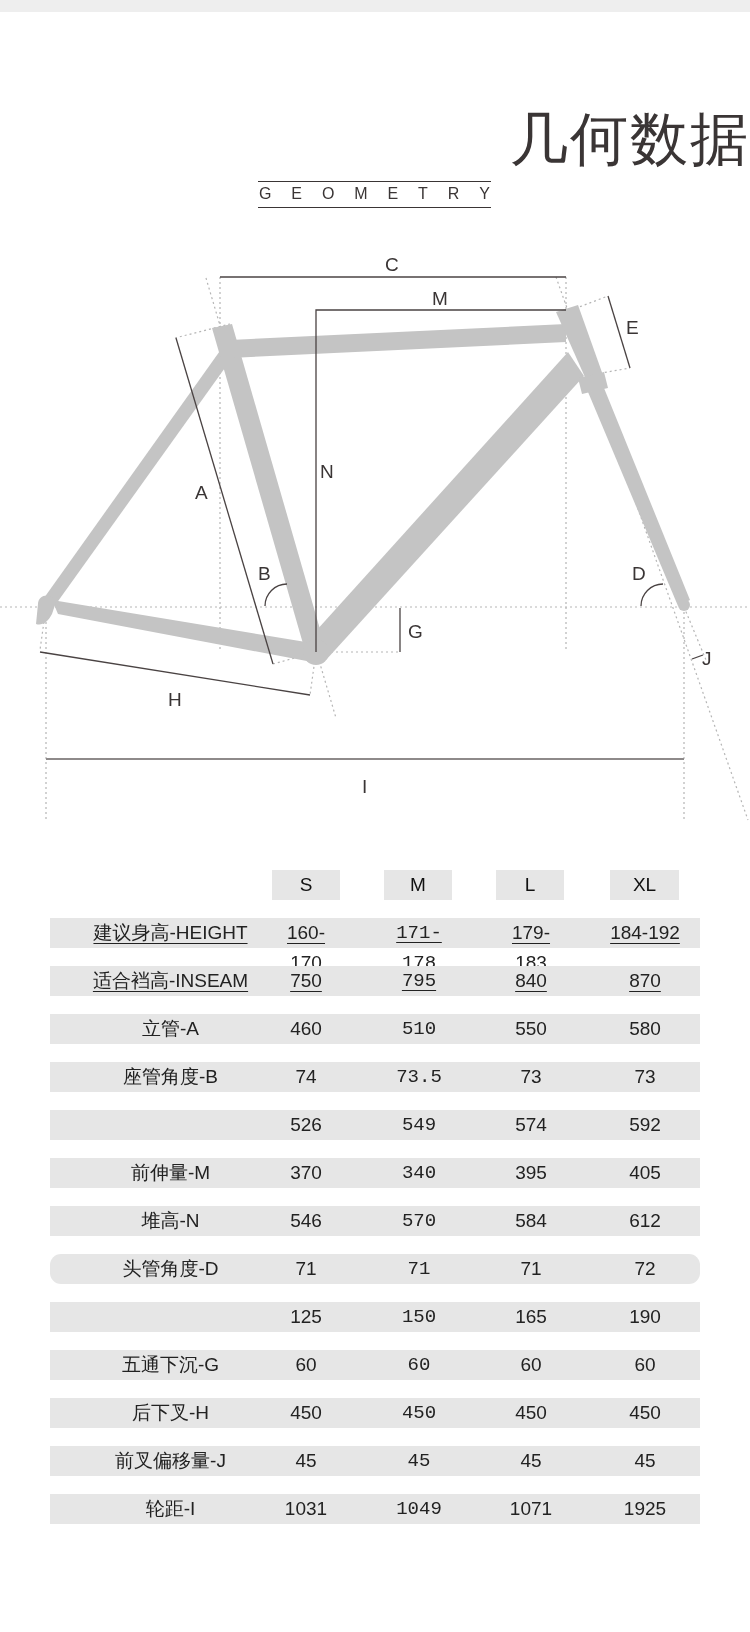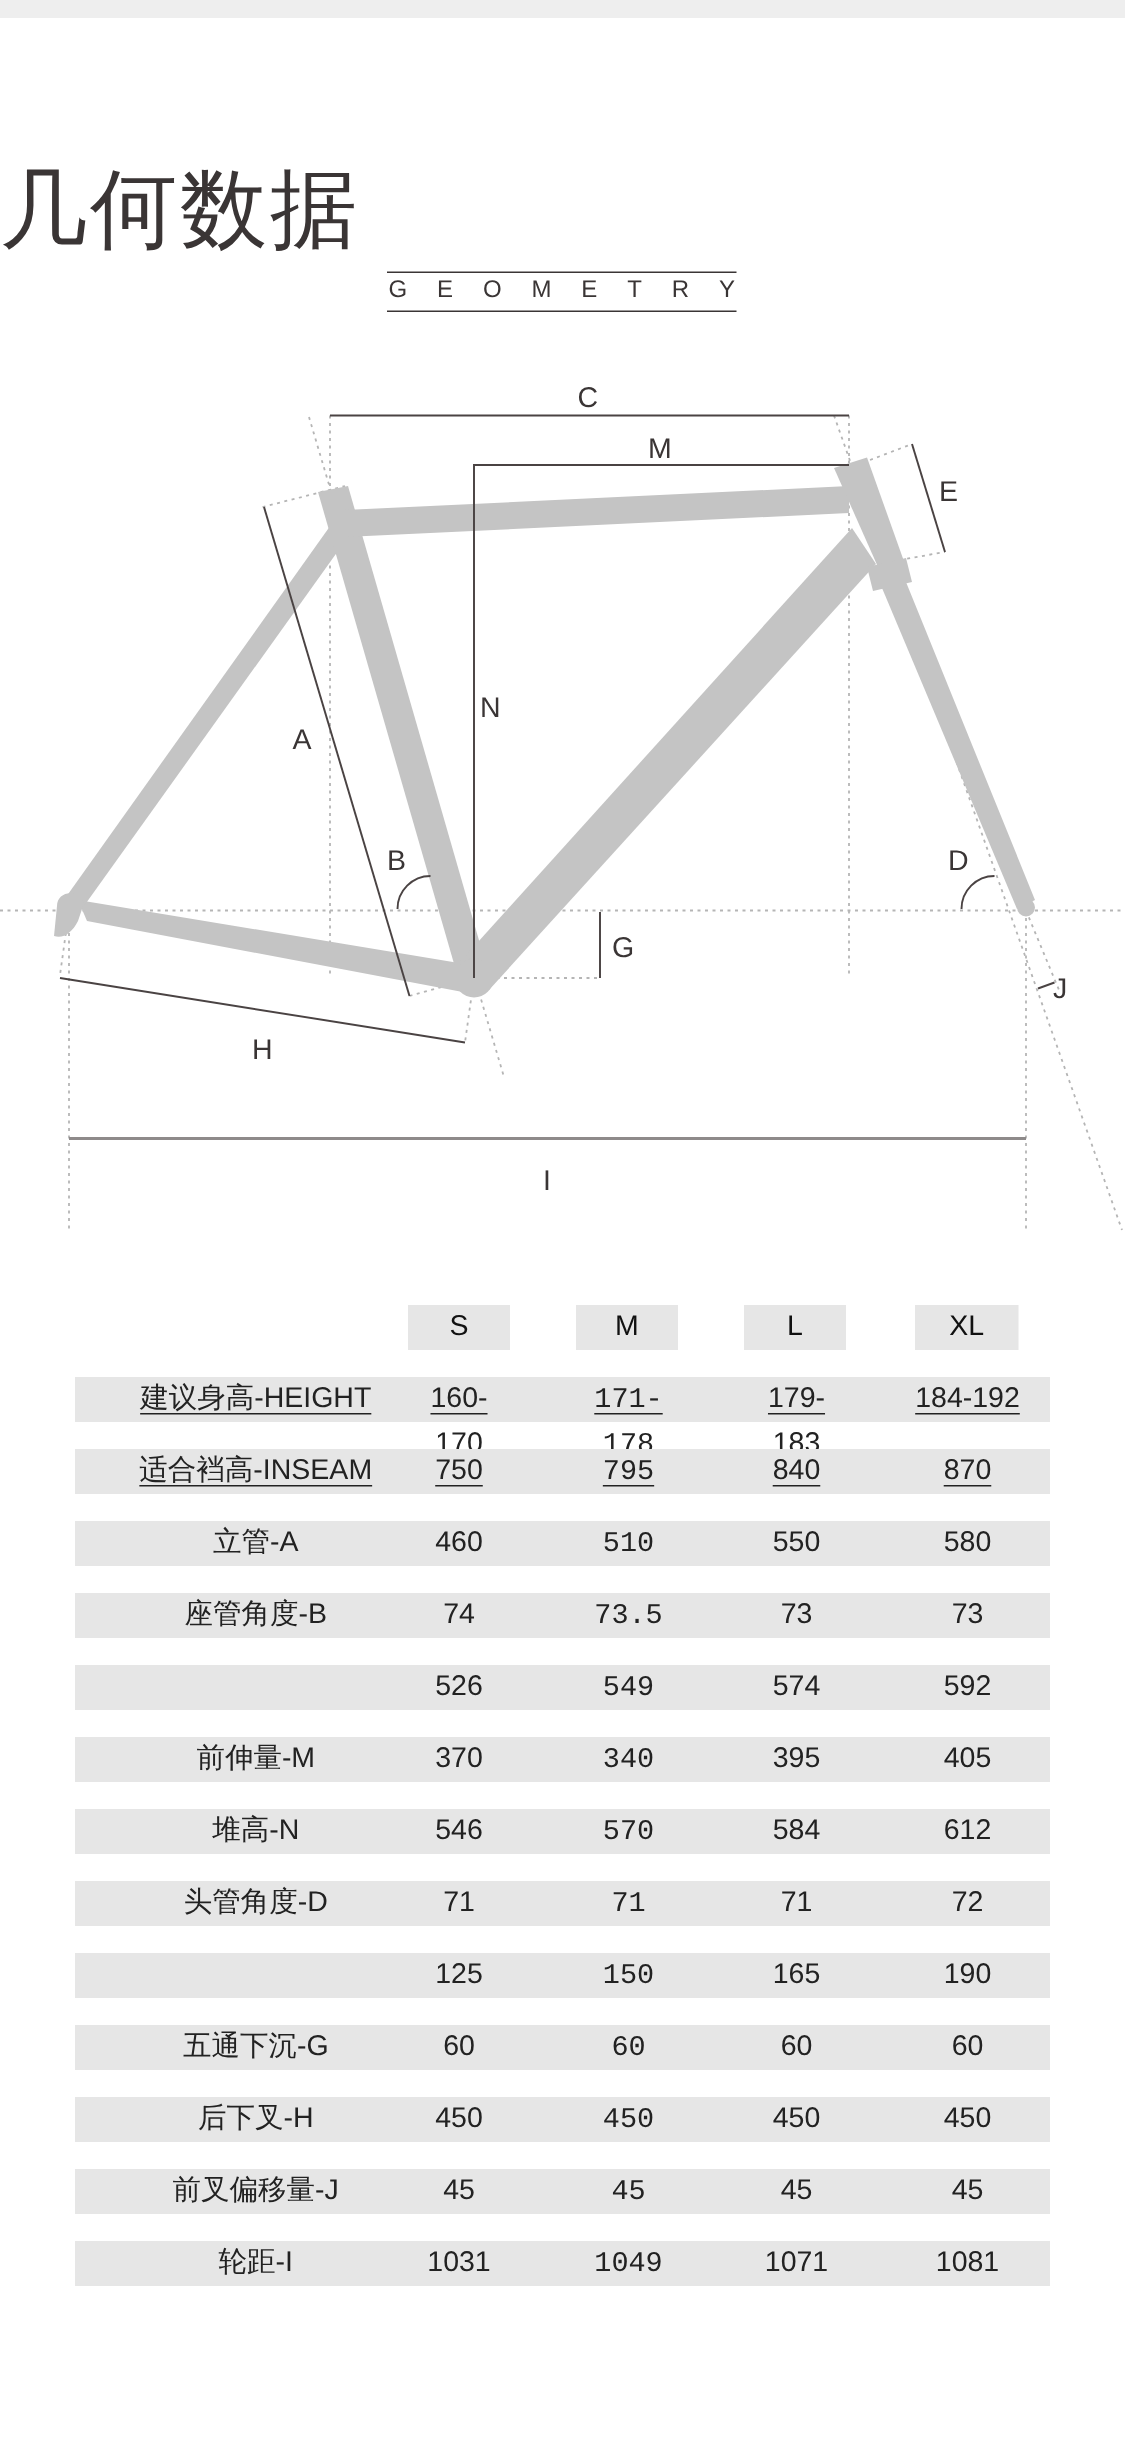--- a/index.html
+++ b/index.html
@@ -1,19 +1,19 @@
 <!DOCTYPE html>
 <html><head>
 <meta charset="utf-8">
 <style>
   html, body { margin:0; padding:0; }
   body { width:750px; height:1632px; background:#ffffff; position:relative; overflow:hidden;
          font-family:"DejaVu Sans", sans-serif; color:#333; }
   .topbar { position:absolute; left:0; top:0; width:750px; height:12px; background:#eeeeee; }
-  .title-zh { position:absolute; left:0; width:750px; top:104px; text-align:left;
+  .title-zh { position:absolute; left:0; width:750px; top:104px; text-align:right;
               font-size:58px; letter-spacing:2px; color:#3a3535; font-weight:normal; line-height:70px; }
   .title-en-wrap { position:absolute; left:258px; top:181px; width:233px; height:25px;
                    border-top:1.5px solid #3a3535; border-bottom:1.5px solid #3a3535; }
   .title-en { display:flex; justify-content:space-between; padding:0 1px; font-size:16px;
               line-height:23px; color:#3a3535; font-family:"Liberation Sans", sans-serif; }
   .table { position:absolute; left:0; top:0; width:750px; }
   .hdr-cell { position:absolute; top:870px; height:30px; width:68px; background:#e6e6e6;
               text-align:center; line-height:30px; font-size:19px; color:#111;
               font-family:"Liberation Sans", sans-serif; }
   .row { position:absolute; left:50px; width:650px; height:30px; background:#e6e6e6; }
@@ -187,21 +187,21 @@
     <div class="cell c2">395</div>
     <div class="cell c3">405</div>
   </div>
   <div class="row" style="top:1206px;">
     <div class="cell label">堆高-N</div>
     <div class="cell c0">546</div>
     <div class="cell c1">570</div>
     <div class="cell c2">584</div>
     <div class="cell c3">612</div>
   </div>
-  <div class="row" style="top:1254px;">
+  <div class="row" style="top:1254px;border-radius:11px;">
     <div class="cell label">头管角度-D</div>
     <div class="cell c0">71</div>
     <div class="cell c1">71</div>
     <div class="cell c2">71</div>
     <div class="cell c3">72</div>
   </div>
   <div class="row" style="top:1302px;">
     <div class="cell c0">125</div>
     <div class="cell c1">150</div>
     <div class="cell c2">165</div>
@@ -226,15 +226,15 @@
     <div class="cell c0">45</div>
     <div class="cell c1">45</div>
     <div class="cell c2">45</div>
     <div class="cell c3">45</div>
   </div>
   <div class="row" style="top:1494px;">
     <div class="cell label">轮距-I</div>
     <div class="cell c0">1031</div>
     <div class="cell c1">1049</div>
     <div class="cell c2">1071</div>
-    <div class="cell c3">1081</div>
+    <div class="cell c3">1925</div>
   </div>
 </div>
 
 </body></html>

